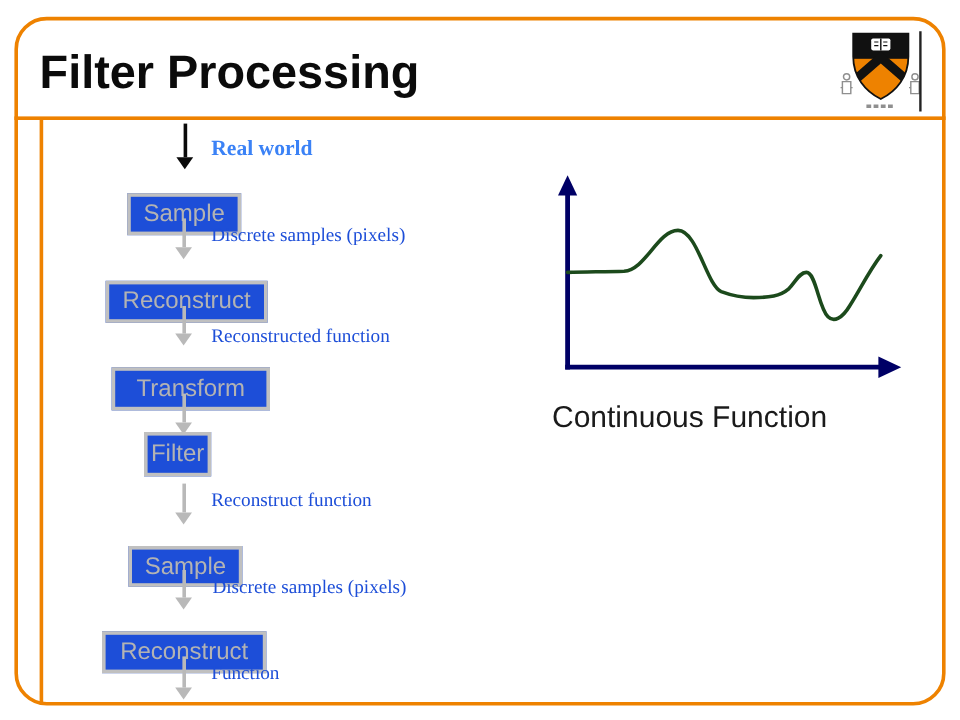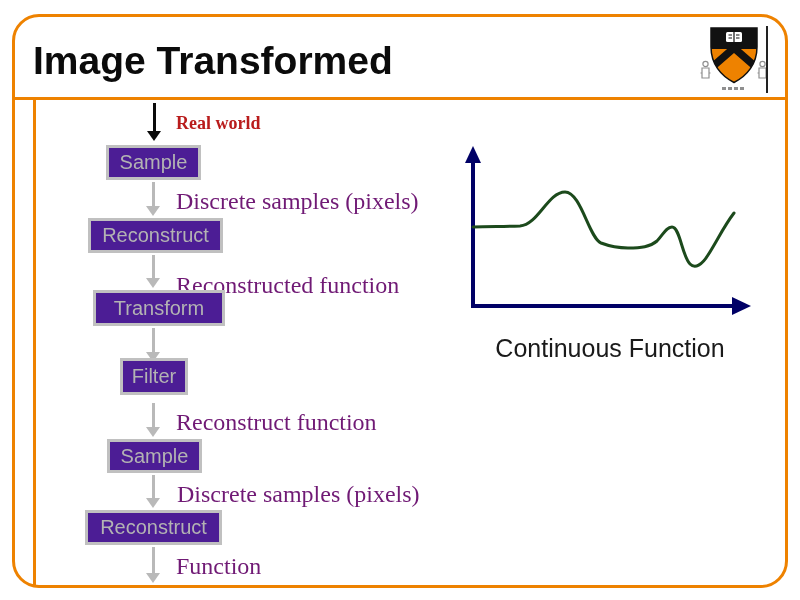--- a/index.html
+++ b/index.html
@@ -11,53 +11,53 @@
          border:3px solid var(--accent);border-radius:27px;}
   .hr{position:absolute;left:12px;top:97px;width:776px;height:3px;background:var(--accent);}
   .vline{position:absolute;left:33px;top:99px;width:3px;height:488px;background:var(--accent);}
 
   .title{position:absolute;left:33px;top:41px;margin:0;font-size:39px;font-weight:bold;
          color:#0b0b0b;letter-spacing:0px;line-height:1;white-space:nowrap;}
 
   .logo{position:absolute;left:700px;top:25px;width:72px;height:72px;}
 
   
-  .box{position:absolute;box-sizing:border-box;border:3px solid #c0c0c0;background:#4c1d95;
+  .box{position:absolute;box-sizing:border-box;border:3px solid #c0c0c0;background:#1d4ed8;
        color:#b3b3b3;font-size:20px;display:flex;align-items:center;justify-content:center;
-       white-space:nowrap;}
-  .flabel{position:absolute;font-family:"Liberation Serif",serif;font-size:24px;color:#701a75;
+       white-space:nowrap;margin-top:16px;}
+  .flabel{position:absolute;font-family:"Liberation Serif",serif;font-size:16px;color:#1d4ed8;
           white-space:nowrap;line-height:1.15;}
-  .flabel.dark{color:#b91c1c;font-weight:bold;font-size:18px;}
+  .flabel.dark{color:#3b82f6;font-weight:bold;font-size:18px;}
   .arrow{position:absolute;width:14px;display:flex;flex-direction:column;align-items:center;}
   .arrow .shaft{width:3px;flex:1;}
   .arrow .head{width:0;height:0;border-left:7px solid transparent;border-right:7px solid transparent;
                border-top:10px solid;}
   .arrow.gray .shaft{background:#b9b9b9}
   .arrow.gray .head{border-top-color:#b9b9b9}
   .arrow.dark .shaft{background:#0a0a0a}
   .arrow.dark .head{border-top-color:#0a0a0a}
 
   
   .graph{position:absolute;left:460px;top:140px;width:300px;height:185px;}
   .axis{stroke:var(--axis);stroke-width:4;}
   .axis-fill{fill:var(--axis);}
   .curve{stroke:var(--curve);stroke-width:3;fill:none;stroke-linecap:round;}
-  .caption{position:absolute;left:460px;top:334px;width:300px;text-align:center;
+  .caption{position:absolute;left:460px;top:334px;width:300px;text-align:left;
            font-size:25px;color:#1a1a1a;white-space:nowrap;}
 </style>
 </head>
 <body>
 
 <div class="canvas">
 
   <div class="frame"></div>
   <div class="hr"></div>
   <div class="vline"></div>
 
-  <h1 class="title">Image Transformed</h1>
+  <h1 class="title">Filter Processing</h1>
 
   <svg class="logo" viewBox="0 0 72 72">
     <defs>
       <clipPath id="shieldClip">
         <path d="M11,3 H57 V22 C57,39 47,51 34,57.5 C21,51 11,39 11,22 Z"></path>
       </clipPath>
     </defs>
     <path d="M11,3 H57 V22 C57,39 47,51 34,57.5 C21,51 11,39 11,22 Z" fill="var(--accent)" stroke="#111" stroke-width="1.5"></path>
     <g clip-path="url(#shieldClip)">
       <rect x="10" y="2" width="48" height="22" fill="#111"></rect>
@@ -98,21 +98,21 @@
       <i class="head"></i>
     </div>
   <div class="flabel" style="left:176px;top:272px">Reconstructed function</div>
 
   <div class="box" style="left:93px;top:290px;width:132px;height:36px">Transform</div>
   <div class="arrow gray" style="left:146px;top:328px;height:34px">
       <i class="shaft"></i>
       <i class="head"></i>
     </div>
 
-  <div class="box" style="left:120px;top:358px;width:68px;height:37px">Filter</div>
+  <div class="box" style="left:120px;top:344px;width:56px;height:37px">Filter</div>
   <div class="arrow gray" style="left:146px;top:403px;height:34px">
       <i class="shaft"></i>
       <i class="head"></i>
     </div>
   <div class="flabel" style="left:176px;top:409px">Reconstruct function</div>
 
   <div class="box" style="left:107px;top:439px;width:95px;height:34px">Sample</div>
   <div class="arrow gray" style="left:146px;top:475px;height:33px">
       <i class="shaft"></i>
       <i class="head"></i>

